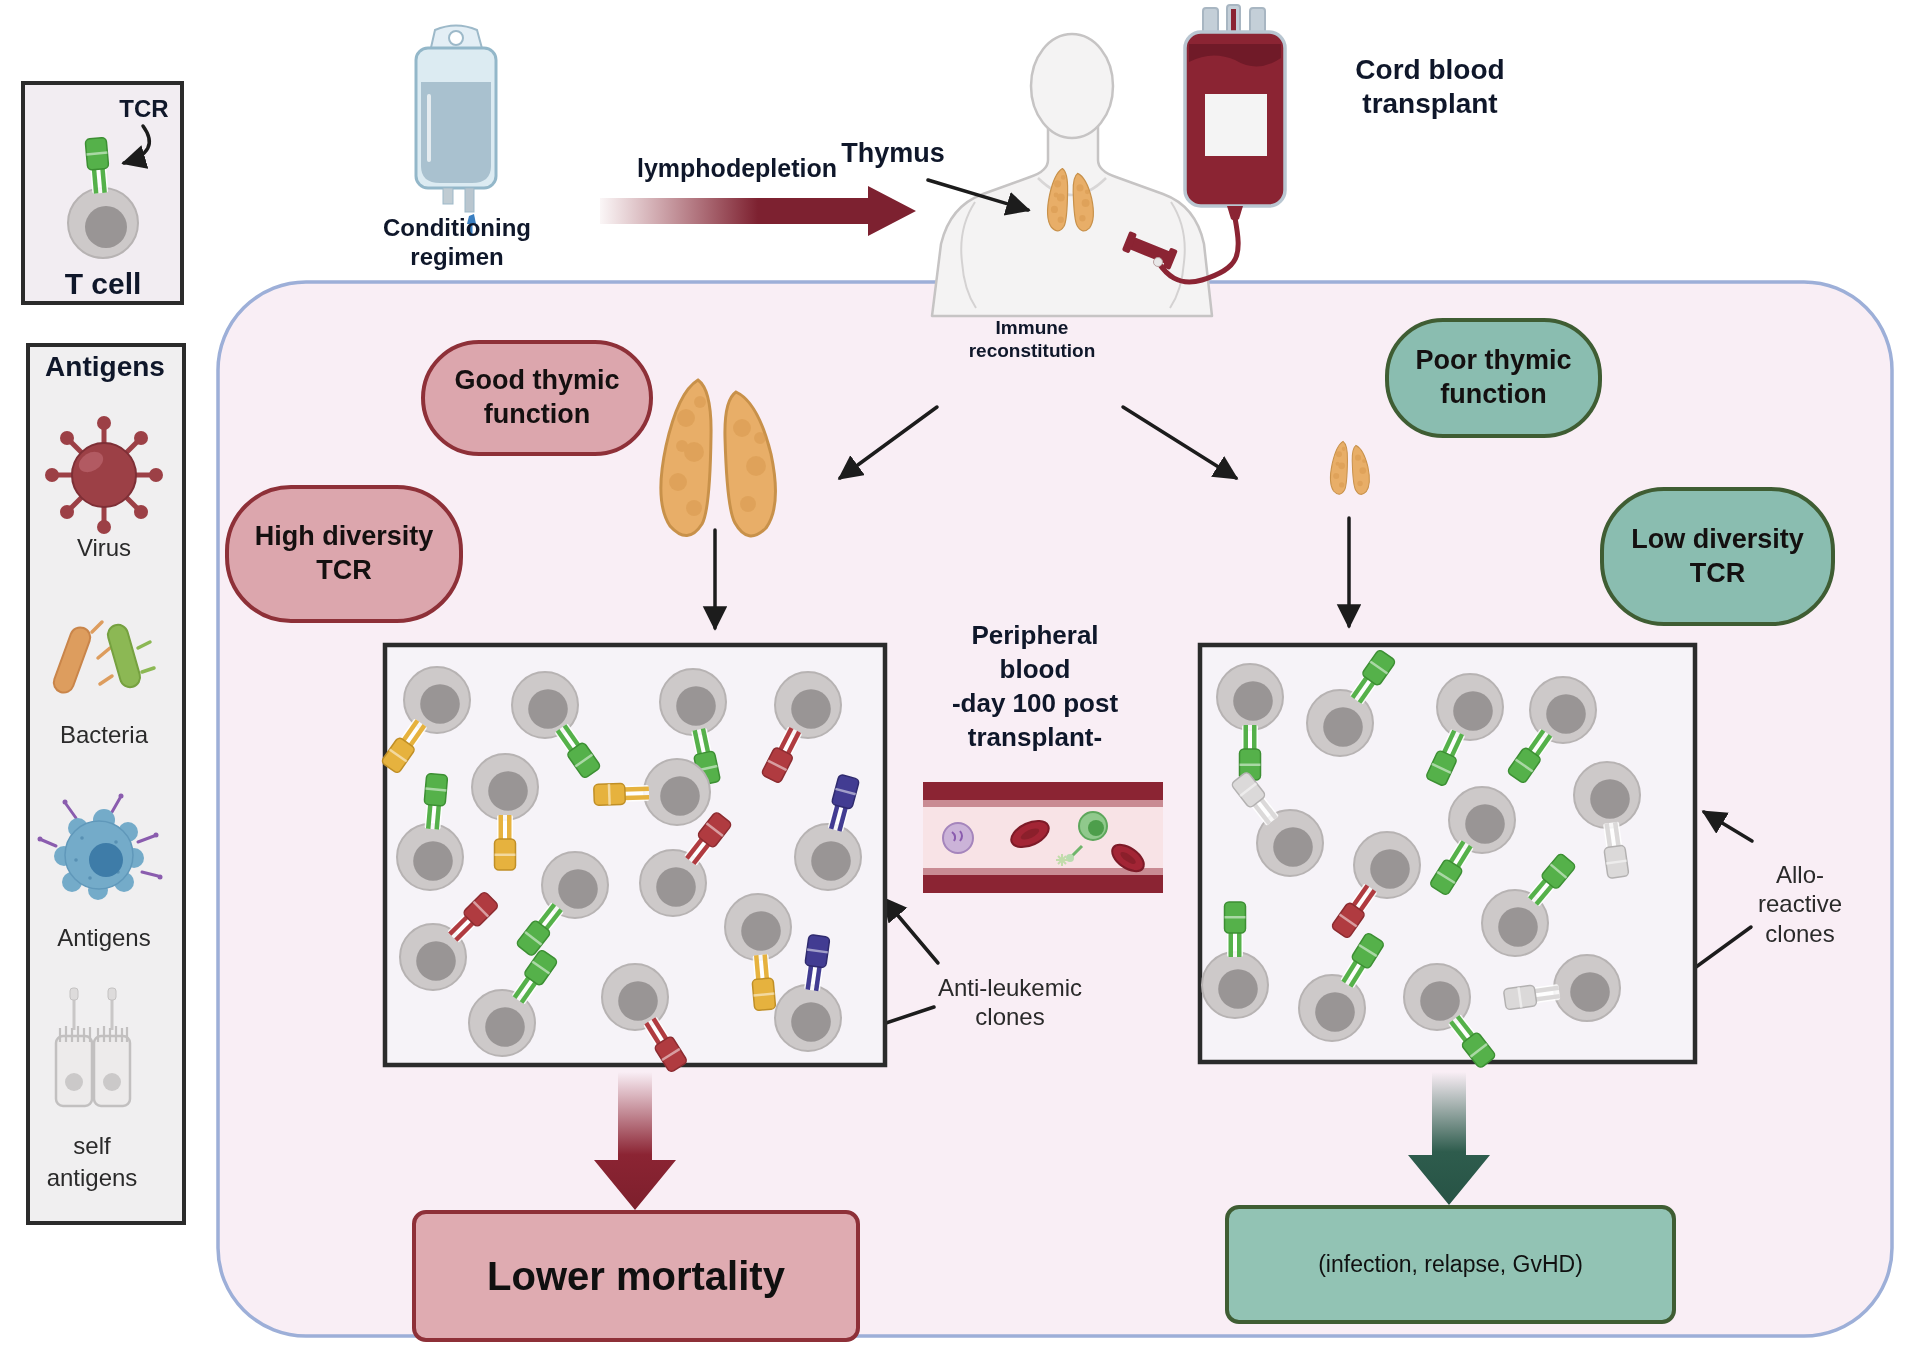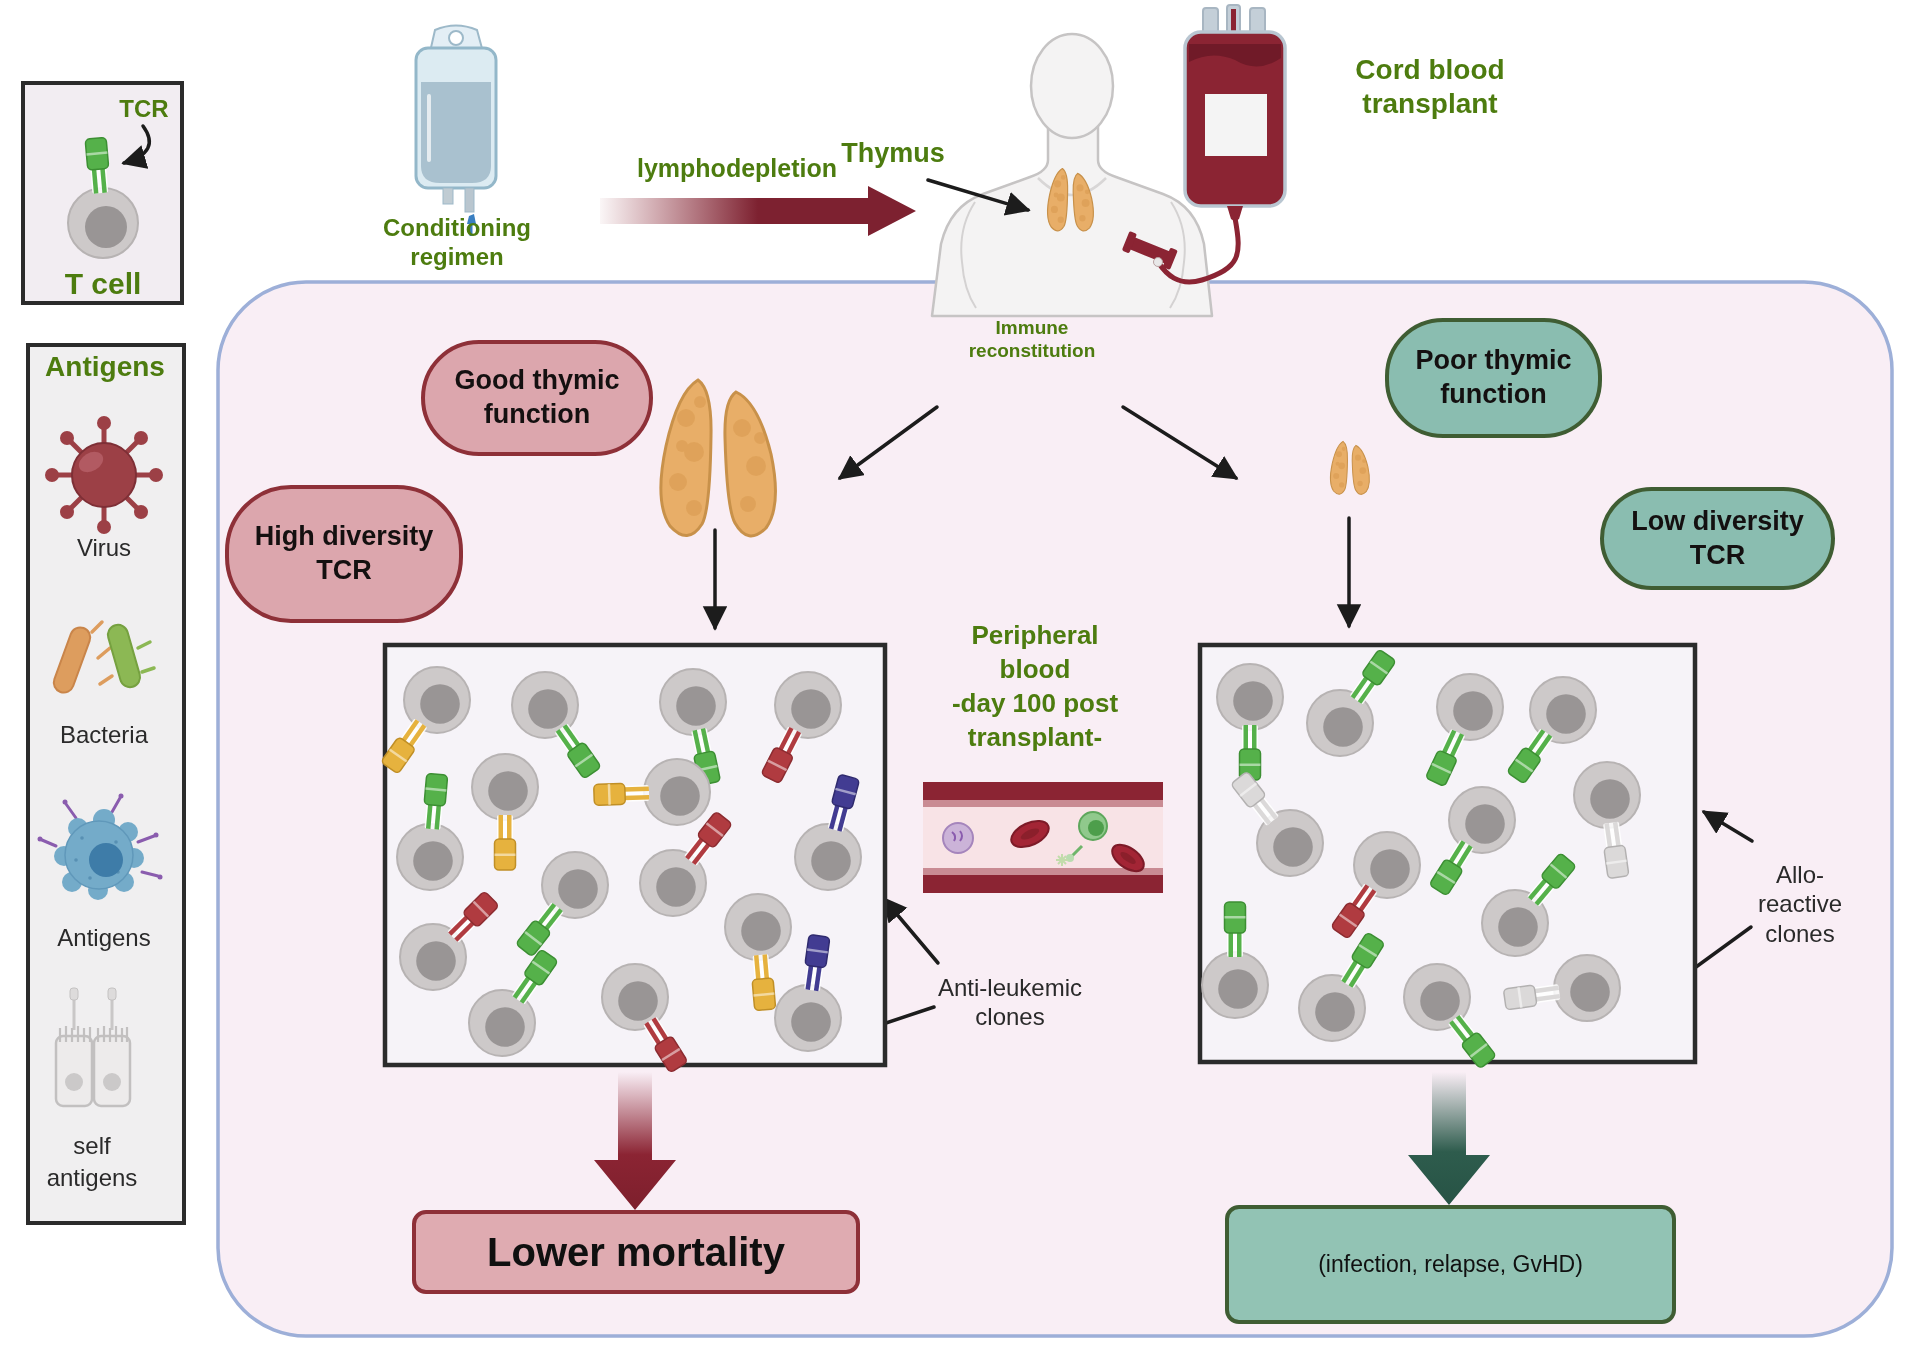--- a/index.html
+++ b/index.html
@@ -1,20 +1,20 @@
 <!DOCTYPE html>
 <html style="--pink-fill: #dca6ad; --pink-border: #8e3038; --teal-fill: #8abdb0; --teal-border: #3f5d33; --container-fill: #f9eef5; --container-border: #9dafd8; --box-fill: #f6f3f8; --box-border: #2b2b2b;"><head>
 <meta charset="utf-8">
 <style>
   html,body{margin:0;padding:0;background:#ffffff;}
   .canvas{position:relative;width:1921px;height:1348px;background:#ffffff;
           font-family:"Liberation Sans",sans-serif;overflow:hidden;}
   svg.scene{position:absolute;left:0;top:0;z-index:1;}
   .label{position:absolute;transform:translateX(-50%);text-align:center;
-         white-space:pre-line;color:#4d7c0f;z-index:3;line-height:1.22;}
+         white-space:pre-line;color:#0f172a;z-index:3;line-height:1.22;}
   .bubble{position:absolute;display:flex;align-items:center;justify-content:center;
           text-align:center;white-space:pre-line;font-weight:bold;font-size:27px;
           color:#141010;z-index:2;line-height:1.25;box-sizing:border-box;}
   .bubble.pink{background:var(--pink-fill);border:4px solid var(--pink-border);}
   .bubble.teal{background:var(--teal-fill);border:4px solid var(--teal-border);}
   .outcome{position:absolute;display:flex;flex-direction:column;align-items:center;
            justify-content:center;border-radius:14px;z-index:2;box-sizing:border-box;
            color:#101010;text-align:center;}
   .outcome.pink{background:#dfabb1;border:4px solid var(--pink-border);}
   .outcome.teal{background:#92c3b4;border:4px solid var(--teal-border);}
@@ -668,23 +668,23 @@
 clones</div>
 <div class="label annot" style="left:1800px;top:860px;">Allo-reactive
 clones</div>
 
 <div class="bubble pink" style="left:421px;top:340px;width:232px;height:116px;border-radius:58px;">Good thymic
 function</div>
 <div class="bubble pink" style="left:225px;top:485px;width:238px;height:138px;border-radius:66px;">High diversity
 TCR</div>
 <div class="bubble teal" style="left:1385px;top:318px;width:217px;height:120px;border-radius:58px;">Poor thymic
 function</div>
-<div class="bubble teal" style="left:1600px;top:487px;width:235px;height:103px;border-radius:64px;">Low diversity
+<div class="bubble teal" style="left:1600px;top:487px;width:235px;height:139px;border-radius:64px;">Low diversity
 TCR</div>
 
-<div class="outcome pink" style="left:412px;top:1210px;width:448px;height:84px;">
+<div class="outcome pink" style="left:412px;top:1210px;width:448px;height:132px;">
   <div class="big">Lower mortality</div>
 </div>
 <div class="outcome teal" style="left:1225px;top:1205px;width:451px;height:119px;">
   <div class="small">(infection, relapse, GvHD)</div>
 </div>
 
 </div>
 
 </body></html>

